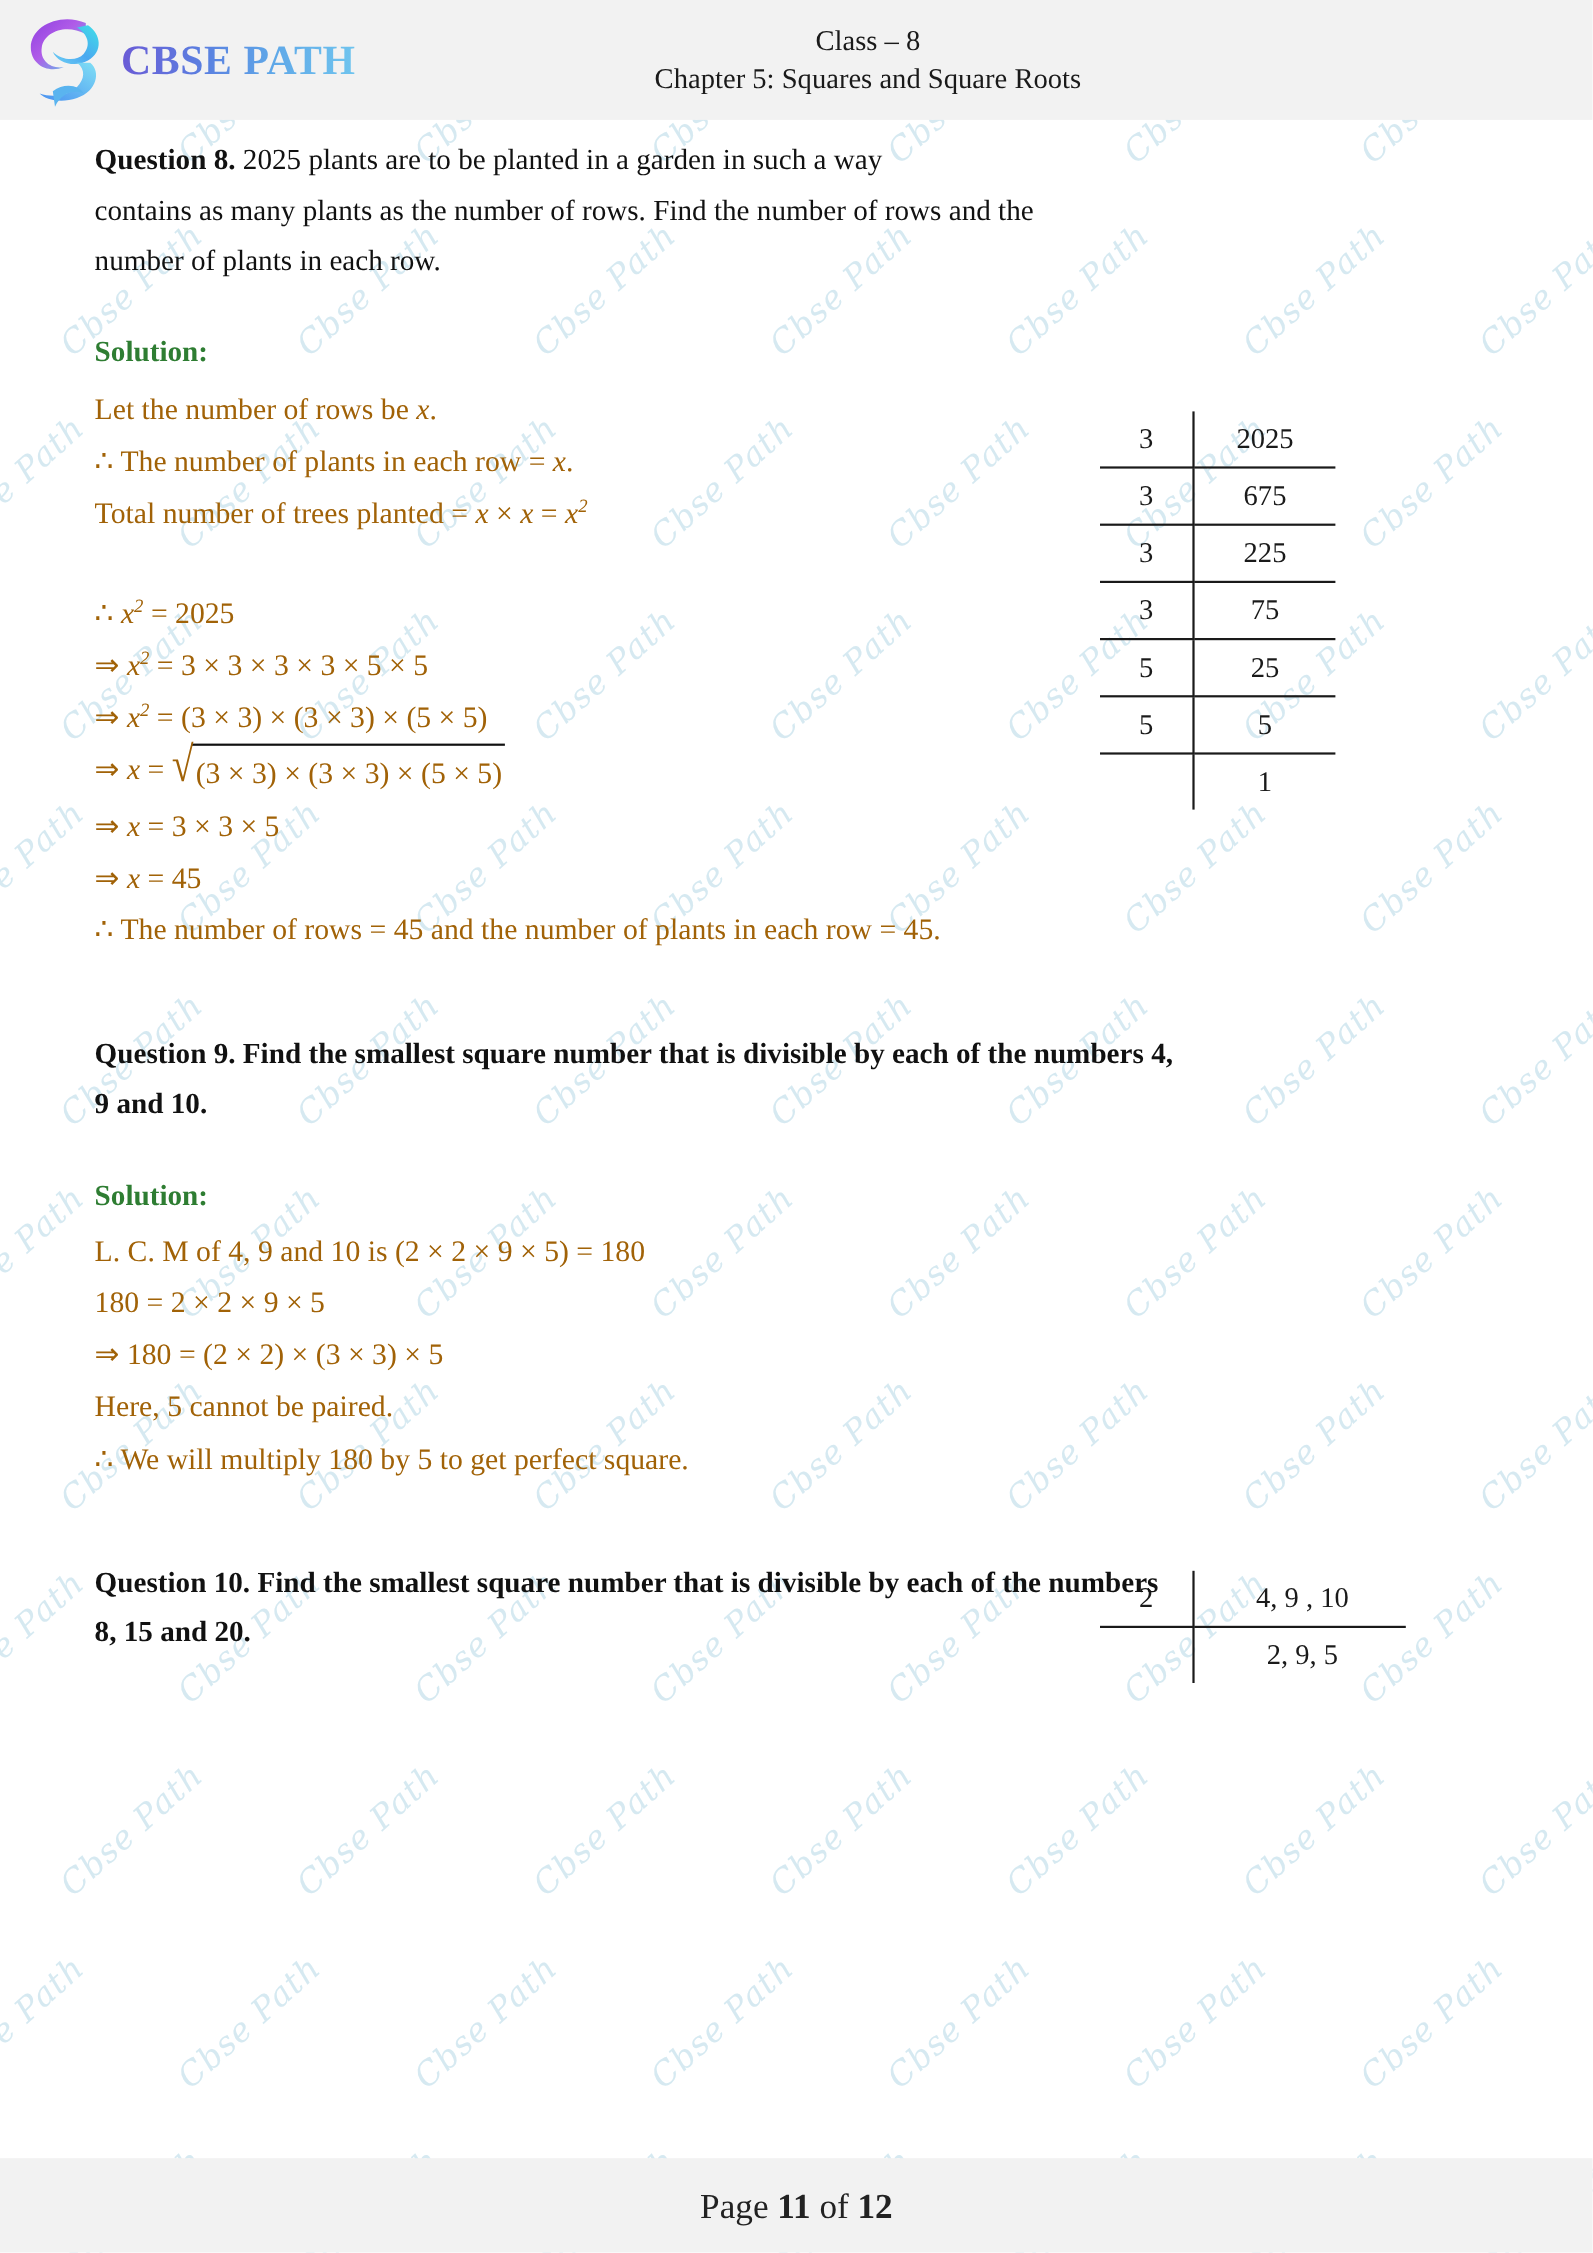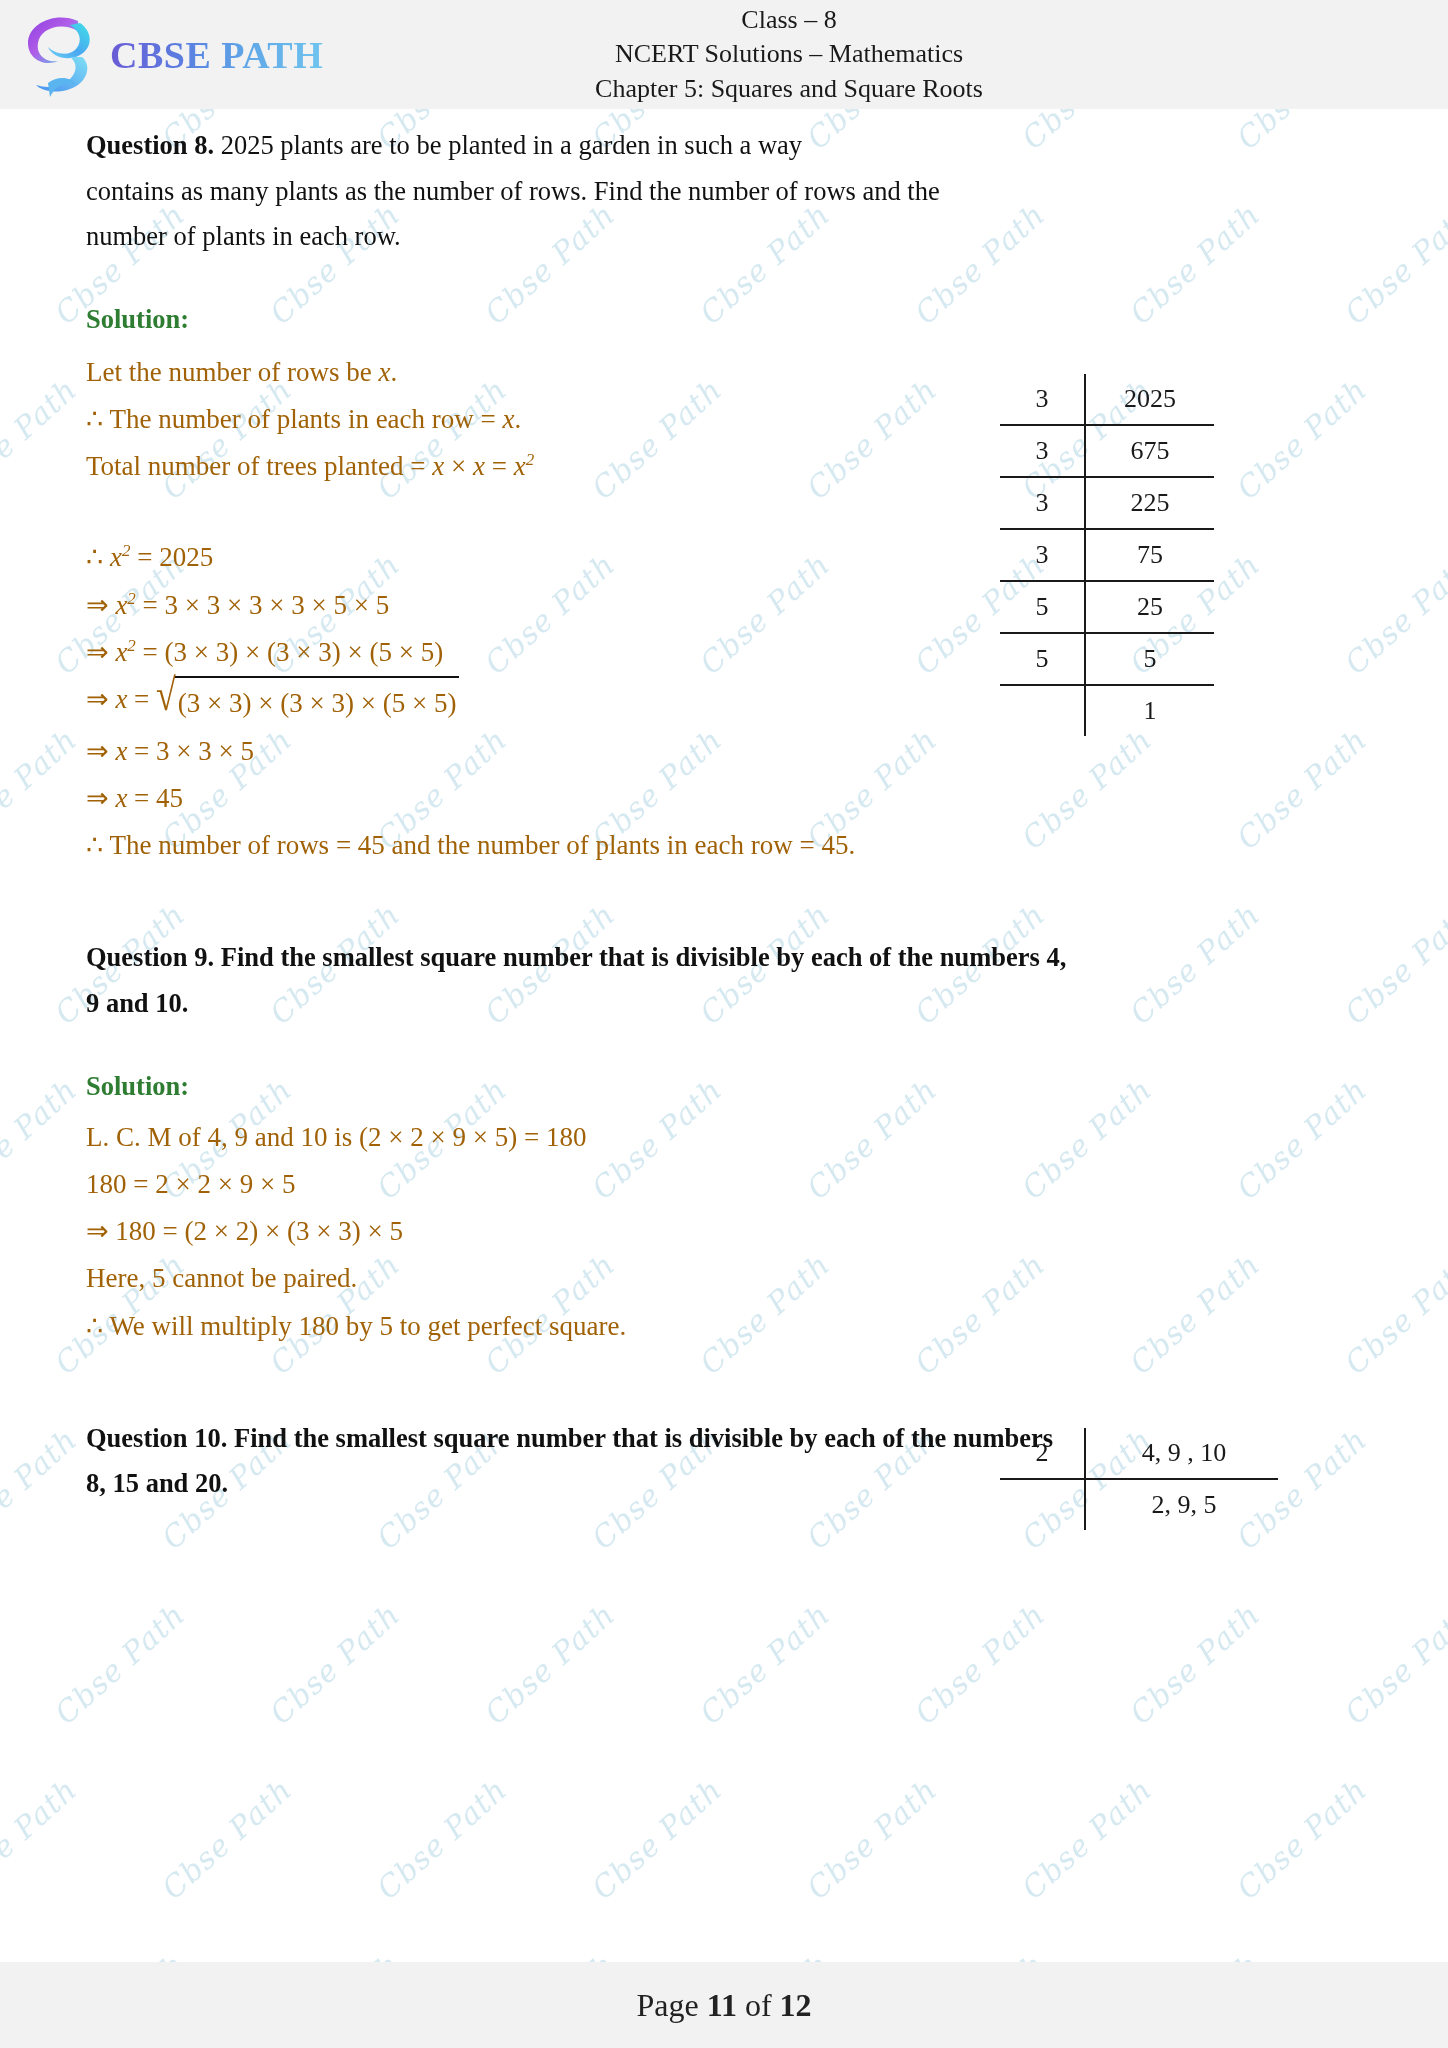--- a/index.html
+++ b/index.html
@@ -317,21 +317,20 @@
         </defs>
         <path d="M56 12 C34 2, 6 14, 6 34 C6 50, 22 58, 36 52 C24 54, 14 46, 16 34 C18 20, 38 12, 56 22 Z" fill="url(#g1)"></path>
         <path d="M58 14 C70 22, 72 38, 58 46 C46 53, 30 48, 26 38 C34 46, 48 47, 54 40 C61 32, 58 22, 48 16 Z" fill="url(#g2)"></path>
         <path d="M60 48 C70 56, 66 74, 48 80 C34 85, 20 82, 14 76 C26 80, 40 78, 48 70 C55 63, 56 54, 48 48 Z" fill="url(#g3)"></path>
         <path d="M26 74 C36 66, 50 68, 54 76 C44 72, 34 76, 28 88 Z" fill="#5ab4ef"></path>
       </svg>
       <div id="brand-name">CBSE PATH</div>
     </div>
     <div id="header-titles">
       <div>Class – 8</div>
-      <div>NCERT Solutions – Mathematics</div>
       <div>Chapter 5: Squares and Square Roots</div>
     </div>
   </div>
 
   <div class="ladder" id="ladder-2025">
     <table>
       <tbody>
         <tr class="ruled">
           <td class="div-col">3</td>
           <td class="val-col">2025</td>

